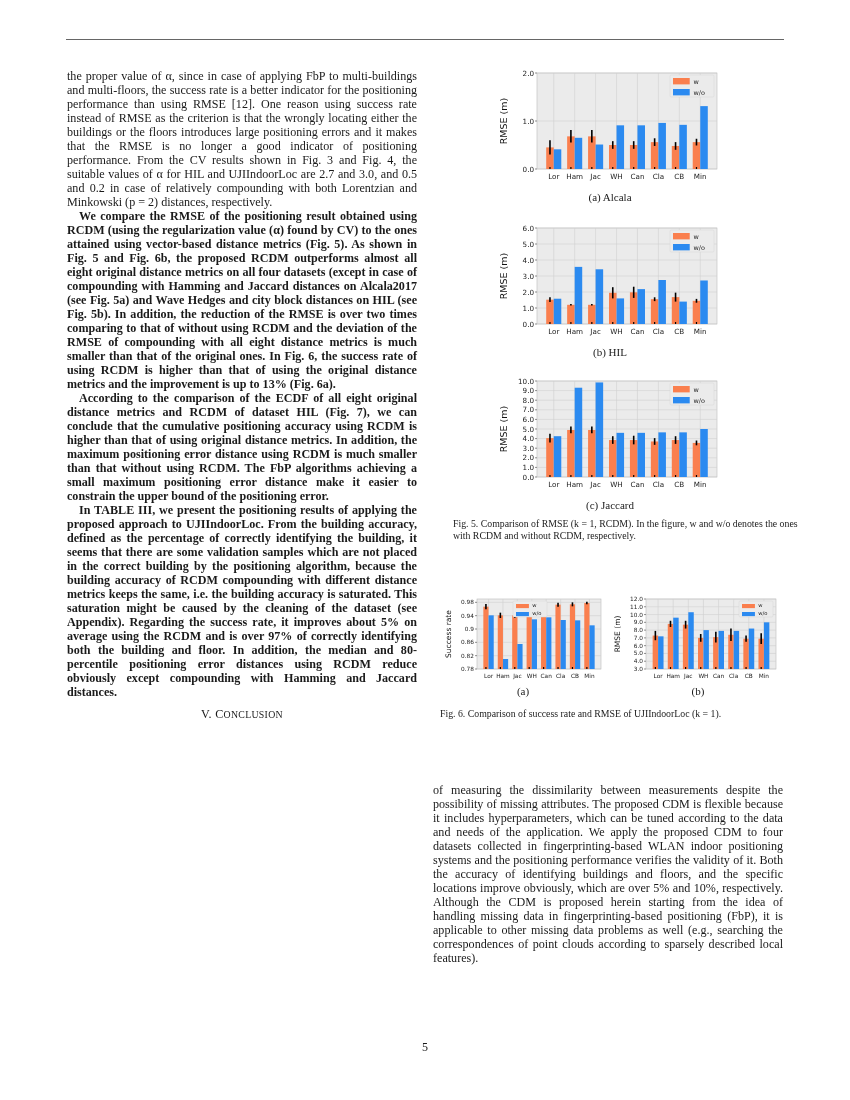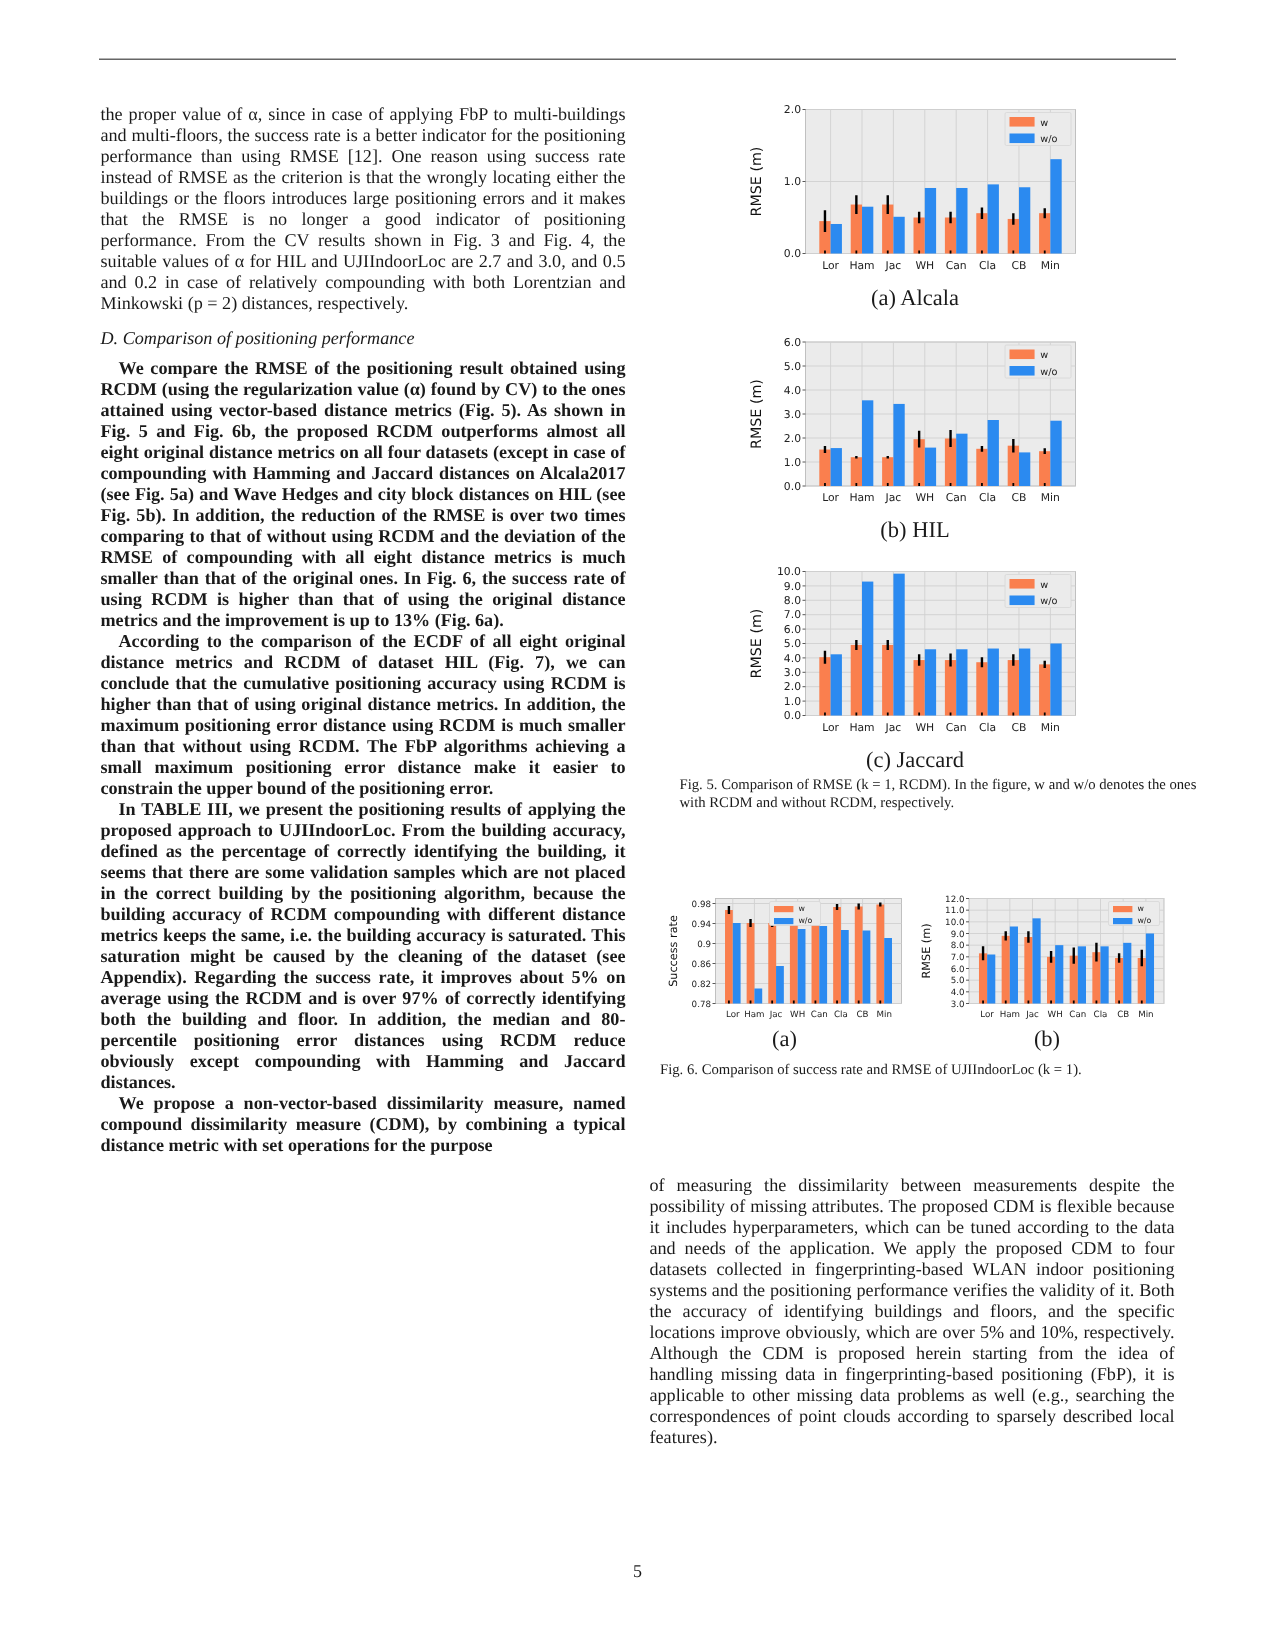--- a/index.html
+++ b/index.html
@@ -10,36 +10,38 @@
   .col-left { left: 67px; top: 69px; width: 350px; }
   .col-right-bottom { left: 433px; top: 767px; width: 350px; margin-top: 16px; }
   .col p { margin: 0; text-indent: 0; hyphens: auto; }
   .col p.ind { text-indent: 12px; font-weight: bold; }
   .subsec { font-style: italic; margin: 9px 0 6px 0 !important; }
   .sec-title { text-align: center; margin: 8px 0 4px 0 !important; letter-spacing: 0.3px; }
   .sec-title .sc { font-size: 9.8px; }
 
   .figure { position: absolute; }
   .chart-svg { display: block; }
-  .subcap { font-size: 15px; text-align: center; font-family: "Liberation Serif", serif; }
+  .subcap { font-size: 11px; text-align: center; font-family: "Liberation Serif", serif; }
   .caption { position: absolute; font-size: 9.8px; line-height: 12px; font-family: "Liberation Serif", serif; }
   .page-num { position: absolute; top: 1040px; left: 0; width: 850px; text-align: center; font-size: 12px; }
 </style>
 </head>
 <body>
 
 <div class="header-rule"></div>
 
 <div class="col col-left">
   <p>the proper value of α, since in case of applying FbP to multi-buildings and multi-floors, the success rate is a better indicator for the positioning performance than using RMSE [12]. One reason using success rate instead of RMSE as the criterion is that the wrongly locating either the buildings or the floors introduces large positioning errors and it makes that the RMSE is no longer a good indicator of positioning performance. From the CV results shown in Fig. 3 and Fig. 4, the suitable values of α for HIL and UJIIndoorLoc are 2.7 and 3.0, and 0.5 and 0.2 in case of relatively compounding with both Lorentzian and Minkowski (p = 2) distances, respectively.</p>
-  <p class="subsec">D.  Comparison of positioning performance</p>
   <p class="ind">We compare the RMSE of the positioning result obtained using RCDM (using the regularization value (α) found by CV) to the ones attained using vector-based distance metrics (Fig. 5). As shown in Fig. 5 and Fig. 6b, the proposed RCDM outperforms almost all eight original distance metrics on all four datasets (except in case of compounding with Hamming and Jaccard distances on Alcala2017 (see Fig. 5a) and Wave Hedges and city block distances on HIL (see Fig. 5b). In addition, the reduction of the RMSE is over two times comparing to that of without using RCDM and the deviation of the RMSE of compounding with all eight distance metrics is much smaller than that of the original ones. In Fig. 6, the success rate of using RCDM is higher than that of using the original distance metrics and the improvement is up to 13% (Fig. 6a).</p>
   <p class="ind">According to the comparison of the ECDF of all eight original distance metrics and RCDM of dataset HIL (Fig. 7), we can conclude that the cumulative positioning accuracy using RCDM is higher than that of using original distance metrics. In addition, the maximum positioning error distance using RCDM is much smaller than that without using RCDM. The FbP algorithms achieving a small maximum positioning error distance make it easier to constrain the upper bound of the positioning error.</p>
   <p class="ind">In TABLE III, we present the positioning results of applying the proposed approach to UJIIndoorLoc. From the building accuracy, defined as the percentage of correctly identifying the building, it seems that there are some validation samples which are not placed in the correct building by the positioning algorithm, because the building accuracy of RCDM compounding with different distance metrics keeps the same, i.e. the building accuracy is saturated. This saturation might be caused by the cleaning of the dataset (see Appendix). Regarding the success rate, it improves about 5% on average using the RCDM and is over 97% of correctly identifying both the building and floor. In addition, the median and 80-percentile positioning error distances using RCDM reduce obviously except compounding with Hamming and Jaccard distances.</p>
-  <p class="ind">We propose a non-vector-based dissimilarity measure, named compound dissimilarity measure (CDM), by combining a typical distance metric with set operations for the purpose</p>
+  <p class="sec-title">
+    <span>V.</span>
+    <span>C</span><span class="sc">ONCLUSION</span>
+  </p>
 </div>
 
 <div class="figure" id="fig5a" style="left:495px; top:63px;">
   <svg class="chart-svg" width="230" height="128">
       <rect x="42" y="10" width="180" height="96" fill="#ebebeb" stroke="#bbb" stroke-width="0.6"></rect>
       <line x1="42" x2="222" y1="106" y2="106" stroke="#d0d0d0" stroke-width="0.6"></line>
       <line x1="40" x2="42" y1="106" y2="106" stroke="#444" stroke-width="0.6"></line>
       <text x="39" y="108.52" font-size="7.2" text-anchor="end" font-family="DejaVu Sans, sans-serif" fill="#222">0.0</text>
       <line x1="42" x2="222" y1="58" y2="58" stroke="#d0d0d0" stroke-width="0.6"></line>
       <line x1="40" x2="42" y1="58" y2="58" stroke="#444" stroke-width="0.6"></line>

